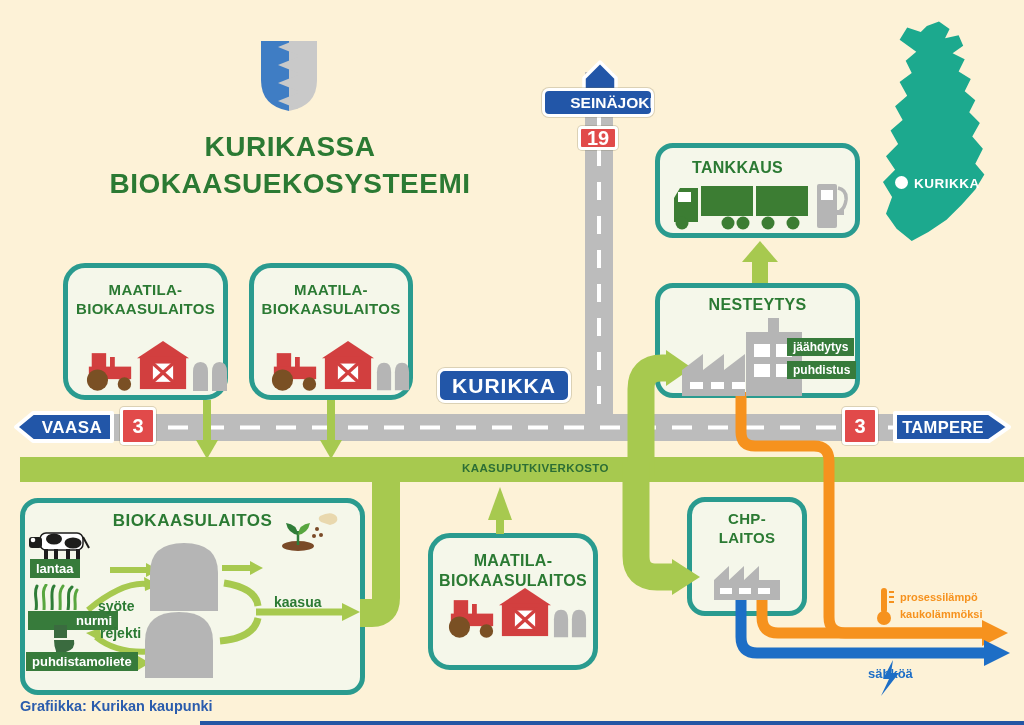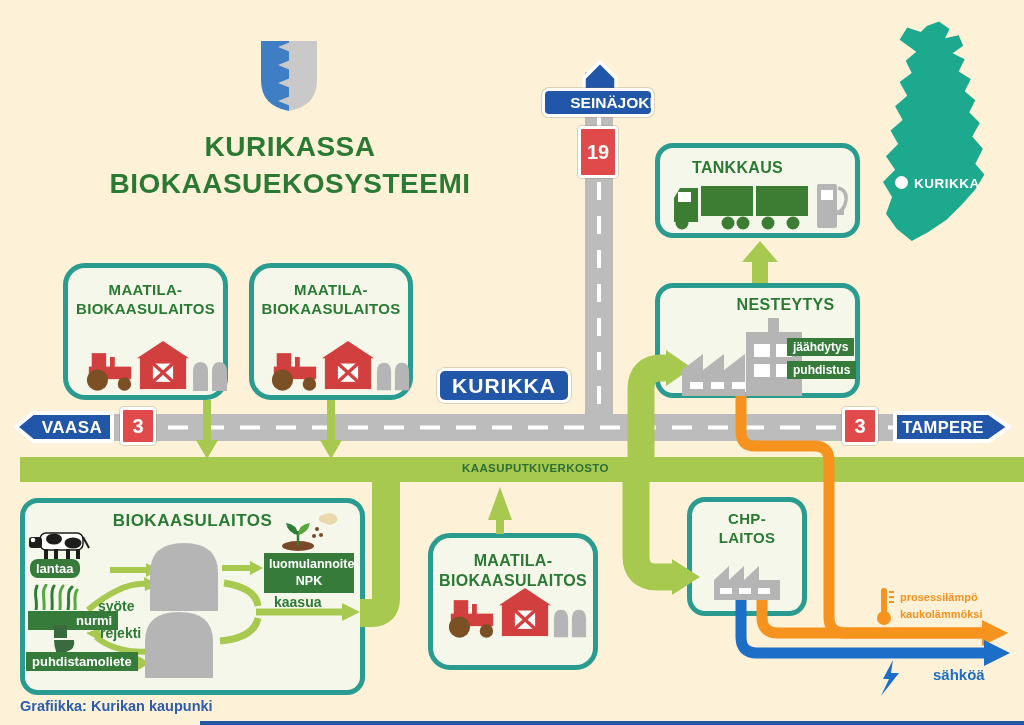--- a/index.html
+++ b/index.html
@@ -32,21 +32,21 @@
     color:var(--green-text);font-size:28px;line-height:37px;letter-spacing:0.5px;}
   .pipelabel{position:absolute;left:452px;top:462px;font-size:11.5px;font-weight:bold;
     color:#2c6e35;letter-spacing:0.4px;padding-left:10px;}
   .credit{position:absolute;left:20px;top:698px;font-size:14.5px;font-weight:bold;
     color:var(--credit-blue);}
   .maplabel{position:absolute;left:914px;top:176px;color:#fff;font-weight:bold;
     font-size:13.5px;letter-spacing:0.5px;}
   .mapdot{position:absolute;left:895px;top:176px;width:13px;height:13px;border-radius:50%;background:#fff;}
   .heatlabel{position:absolute;left:900px;top:589px;color:var(--heat-orange);font-weight:bold;
     font-size:11px;line-height:17px;}
-  .eleclabel{position:absolute;left:933px;top:666px;color:var(--electric-blue);font-weight:bold;font-size:15px;}
+  .eleclabel{position:absolute;left:868px;top:666px;color:var(--electric-blue);font-weight:bold;font-size:13px;}
   .bottomline{position:absolute;left:200px;top:721px;width:824px;height:4px;background:#2456a4;}
 </style>
 </head>
 <body>
 
 <div class="stage">
 
   <svg class="layer" width="1024" height="725" viewBox="0 0 1024 725">
     <rect x="100" y="414" width="806" height="27" fill="var(--road-gray)"></rect>
     <rect x="585" y="72" width="28" height="369" fill="var(--road-gray)"></rect>
@@ -187,21 +187,21 @@
       <circle cx="96" cy="41" r="6.5" fill="var(--truck-green)"></circle>
     <circle cx="121" cy="41" r="6.5" fill="var(--truck-green)"></circle>
   </svg>
   <svg class="abs" style="left:816px;top:180px;" width="32" height="50" viewBox="0 0 32 50">
     <rect x="1" y="4" width="20" height="44" rx="2" fill="var(--icon-gray)"></rect>
     <rect x="5" y="10" width="12" height="10" fill="#fff"></rect>
     <path d="M22,8 Q31,10 30,20 Q29,28 24,31" stroke="var(--icon-gray)" stroke-width="3.5" fill="none"></path>
     <rect x="21" y="30" width="7" height="5" fill="var(--icon-gray)"></rect>
   </svg>
 
-  <div class="btitle" style="left:655px;top:295px;width:205px;font-size:16px;padding-left:28px;">NESTEYTYS</div>
+  <div class="btitle" style="left:655px;top:295px;width:205px;font-size:16px;">NESTEYTYS</div>
   <svg class="abs" style="left:682px;top:318px;" width="120" height="78" viewBox="0 0 120 78">
     <rect x="86" y="0" width="11" height="16" fill="var(--icon-gray)"></rect>
     <rect x="64" y="14" width="56" height="64" fill="var(--icon-gray)"></rect>
     <rect x="72" y="26" width="16" height="13" fill="#fff"></rect>
       <rect x="94" y="26" width="16" height="13" fill="#fff"></rect>
     <rect x="72" y="46" width="16" height="13" fill="#fff"></rect>
       <rect x="94" y="46" width="16" height="13" fill="#fff"></rect>
     <path d="M0,78 L0,52 L21,36 L21,52 L42,36 L42,52 L63,36 L63,78 Z" fill="var(--icon-gray)"></path>
     <rect x="8" y="64" width="13" height="7" fill="#fff"></rect>
       <rect x="29" y="64" width="13" height="7" fill="#fff"></rect>
@@ -227,21 +227,21 @@
     <ellipse cx="26" cy="11" rx="8" ry="5.5" fill="var(--cow-black)"></ellipse>
     <ellipse cx="45" cy="15" rx="8.5" ry="5.5" fill="var(--cow-black)"></ellipse>
     <rect x="1" y="9" width="13" height="11" rx="3" fill="var(--cow-black)"></rect>
     <circle cx="5" cy="12" r="2.3" fill="#fff"></circle>
     <rect x="16" y="21" width="4" height="10" fill="var(--cow-black)"></rect>
       <rect x="26" y="21" width="4" height="10" fill="var(--cow-black)"></rect>
     <rect x="38" y="21" width="4" height="10" fill="var(--cow-black)"></rect>
       <rect x="48" y="21" width="4" height="10" fill="var(--cow-black)"></rect>
     <line x1="55" y1="9" x2="61" y2="20" stroke="var(--cow-black)" stroke-width="2"></line>
   </svg>
-  <div class="tag" style="left:30px;top:559px;font-size:13px;border-radius:8px;">lantaa</div>
+  <div class="tag" style="left:30px;top:559px;font-size:13px;">lantaa</div>
   <svg class="abs" style="left:30px;top:584px;" width="50" height="26" viewBox="0 0 50 26">
     <g stroke-linecap="round" fill="none">
       <path d="M6,26 C8,16 3,10 7,2" stroke="#2f7d38" stroke-width="3"></path>
       <path d="M14,26 C15,14 11,8 16,1" stroke="#58a63f" stroke-width="3"></path>
       <path d="M22,26 C23,15 20,7 24,2" stroke="#2f7d38" stroke-width="3"></path>
       <path d="M30,26 C31,14 28,9 33,2" stroke="#58a63f" stroke-width="3"></path>
       <path d="M38,26 C40,16 36,8 42,3" stroke="#2f7d38" stroke-width="3"></path>
       <path d="M45,26 C46,17 43,12 47,6" stroke="#58a63f" stroke-width="3"></path>
     </g>
   </svg>
@@ -263,24 +263,20 @@
   <svg class="abs" style="left:276px;top:509px;" width="64" height="42" viewBox="0 0 64 42">
     <ellipse cx="22" cy="37" rx="16" ry="5" fill="#7a4a28"></ellipse>
     <line x1="22" y1="36" x2="22" y2="22" stroke="#2f7d38" stroke-width="2.5"></line>
     <path d="M22,26 Q12,24 10,14 Q21,15 22,26 Z" fill="#2f7d38"></path>
     <path d="M22,26 Q32,24 34,14 Q23,15 22,26 Z" fill="#58a63f"></path>
     <path d="M44,7 Q56,1 61,8 Q63,14 54,16 L45,13 Q41,10 44,7 Z" fill="#e9d8ae"></path>
     <circle cx="41" cy="20" r="2" fill="#7a4a28"></circle>
       <circle cx="45" cy="26" r="2" fill="#7a4a28"></circle>
       <circle cx="38" cy="27" r="2" fill="#7a4a28"></circle>
   </svg>
-  <div class="tag" style="left:264px;top:553px;width:80px;font-size:12.5px;text-align:center;line-height:1.35;padding:3px 5px;">
-    <div>luomulannoite</div>
-    <div>NPK</div>
-  </div>
   <div class="flowtext" style="left:274px;top:594px;font-size:14px;">kaasua</div>
 
   <svg class="abs" style="left:258px;top:38px;" width="62" height="76" viewBox="0 0 62 76">
     <defs>
         <clipPath id="shieldclip">
           <path d="M3,3 H59 V42 Q59,68 31,73 Q3,68 3,42 Z"></path>
         </clipPath>
       </defs>
     <g clip-path="url(#shieldclip)">
       <rect x="0" y="0" width="31" height="76" fill="#3f7dc4"></rect>
@@ -299,21 +295,21 @@
   <svg class="abs" style="left:866px;top:20px;" width="152" height="224" viewBox="0 0 100 148">
     <path fill="var(--map-teal)" d="M40,4 L48,1 L55,6 L52,12 L61,10 L64,17 L57,22 L65,26 L61,34 L69,39 L65,47 L72,53 L68,61 L75,68 L70,77 L77,85 L72,95 L78,102 L72,112 L63,122 L53,132 L41,140 L30,146 L20,138 L13,128 L17,117 L11,107 L19,99 L13,90 L21,82 L16,73 L24,66 L19,57 L27,50 L22,41 L30,35 L26,27 L33,21 L22,13 L27,5 L36,8 Z"></path>
   </svg>
   <div class="mapdot"></div>
   <div class="maplabel">KURIKKA</div>
 
   <svg class="abs" style="left:581px;top:58px;" width="38" height="36" viewBox="0 0 38 36">
     <polygon points="19,4 35,20 35,32 3,32 3,20" fill="var(--sign-blue)" stroke="#fff" stroke-width="3.5" stroke-linejoin="round"></polygon>
   </svg>
   <div class="sign-rect" style="left:542px;top:88px;width:112px;height:29px;border-radius:7px;font-size:15.5px;padding-left:28px;">SEINÄJOKI</div>
-  <div class="sign-red" style="left:578px;top:126px;width:40px;height:52px;font-size:20px;">19</div>
+  <div class="sign-red" style="left:578px;top:126px;width:40px;height:24px;font-size:20px;">19</div>
   <div class="sign-rect" style="left:437px;top:368px;width:134px;height:35px;border-radius:8px;font-size:21px;letter-spacing:1px;">KURIKKA</div>
   <svg class="abs" style="left:12px;top:409px;" width="104" height="36" viewBox="0 0 104 36">
     <polygon points="4,18 21,4 100,4 100,32 21,32" fill="var(--sign-blue)" stroke="#fff" stroke-width="4" stroke-linejoin="round"></polygon>
     <text x="60" y="24" text-anchor="middle" font-size="17" font-weight="bold" fill="#fff" letter-spacing="0.5">VAASA</text>
   </svg>
   <div class="sign-red" style="left:120px;top:407px;width:36px;height:38px;font-size:20px;">3</div>
   <div class="sign-red" style="left:842px;top:407px;width:36px;height:38px;font-size:20px;">3</div>
   <svg class="abs" style="left:891px;top:409px;" width="122" height="36" viewBox="0 0 122 36">
     <polygon points="4,4 98,4 118,18 98,32 4,32" fill="var(--sign-blue)" stroke="#fff" stroke-width="4" stroke-linejoin="round"></polygon>
     <text x="52" y="24" text-anchor="middle" font-size="16.5" font-weight="bold" fill="#fff" letter-spacing="0.3">TAMPERE</text>

